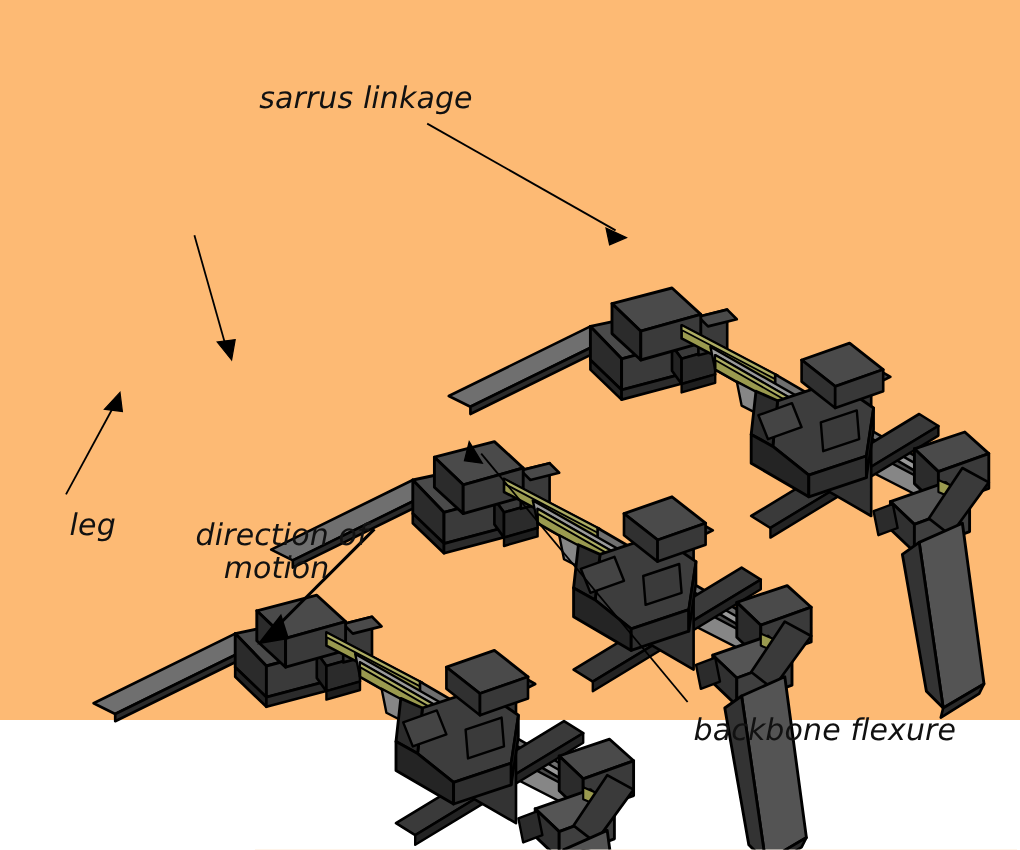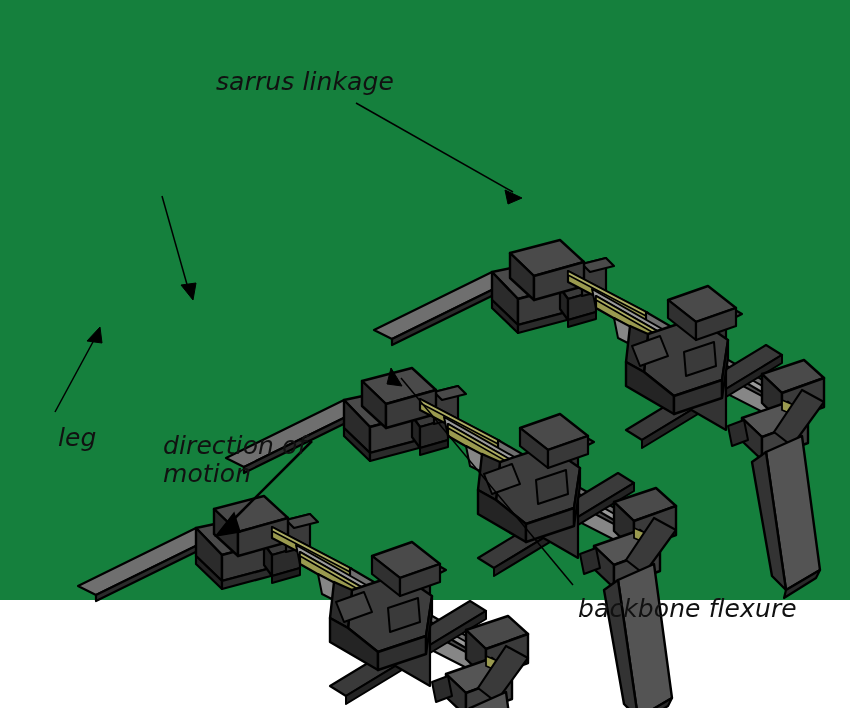--- a/index.html
+++ b/index.html
@@ -1,23 +1,23 @@
 <!DOCTYPE html>
 <html><head>
 <meta charset="utf-8">
 <style>
   html,body{margin:0;padding:0;background:#ffffff;}
   body{width:850px;height:708px;overflow:hidden;
        font-family:"DejaVu Sans","Liberation Sans",sans-serif;}
-  #stage{position:relative;width:850px;height:600px;background:#15803d;}
+  #stage{position:relative;width:850px;height:600px;background:#fdba74;}
   svg.diagram{position:absolute;left:0;top:0;width:850px;height:708px;display:block;}
   .lbl{position:absolute;font-style:italic;color:#111111;
        font-family:"DejaVu Sans","Liberation Sans",sans-serif;
        font-size:25px;line-height:1.12;white-space:pre;letter-spacing:.1px;}
-  .lbl.center{}
+  .lbl.center{text-align:center;}
 </style>
 </head>
 <body>
 
 <div id="stage">
 
   <svg class="diagram" viewBox="0 0 850 708">
     <defs>
 
       <g id="legModule">

